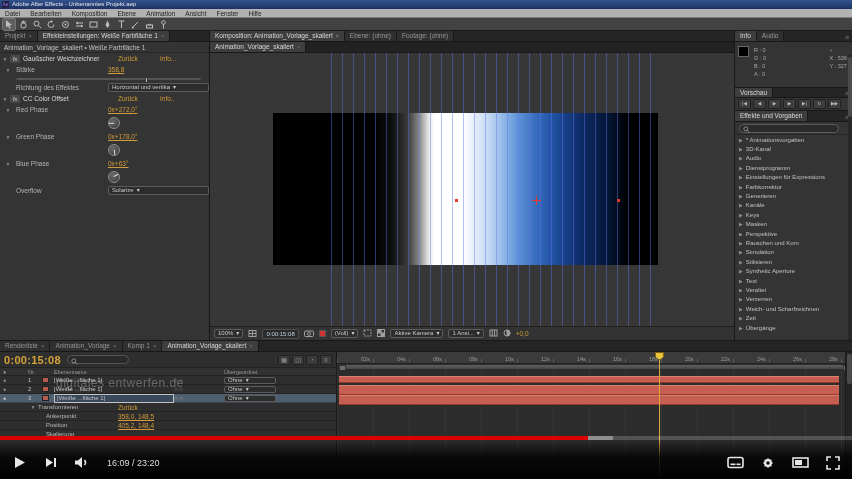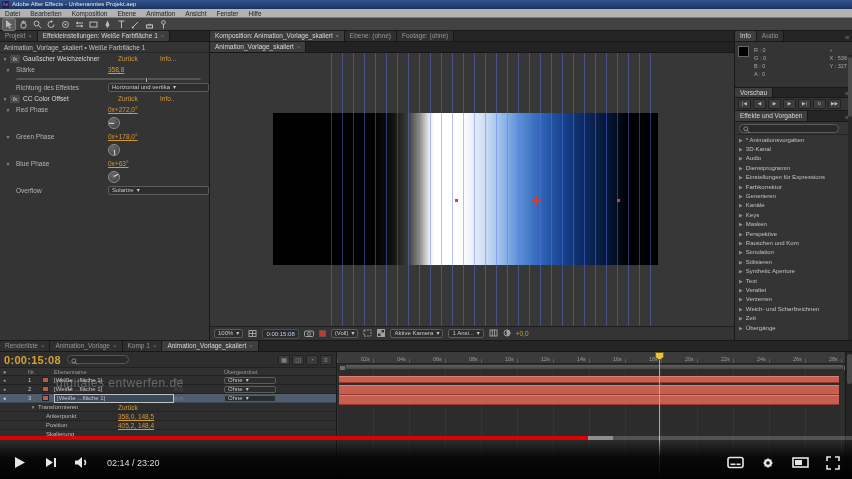--- a/index.html
+++ b/index.html
@@ -720,21 +720,21 @@
           <polygon points="2,2 9,6.5 2,11"></polygon>
           <rect x="10" y="2" width="2" height="9"></rect>
         </svg>
       </span>
     <span class="ctl-btn">
         <svg width="16" height="13" viewBox="0 0 16 13">
           <polygon points="1,4.5 4,4.5 8,1 8,12 4,8.5 1,8.5"></polygon>
           <path class="st" d="M10.5,4 a4,4 0 0 1 0,5"></path>
         </svg>
       </span>
-    <span id="ytime">02:14 / 23:20</span>
+    <span id="ytime">16:09 / 23:20</span>
     <span id="rightctls">
       <span class="ctl-btn">
           <svg width="17" height="13" viewBox="0 0 17 13">
             <rect class="st" x="1" y="1.5" width="15" height="10" rx="2"></rect>
             <rect x="3.5" y="7.5" width="5" height="1.6"></rect>
             <rect x="9.5" y="7.5" width="4" height="1.6"></rect>
           </svg>
         </span>
       <span class="ctl-btn">
           <svg width="14" height="14" viewBox="0 0 16 16">

